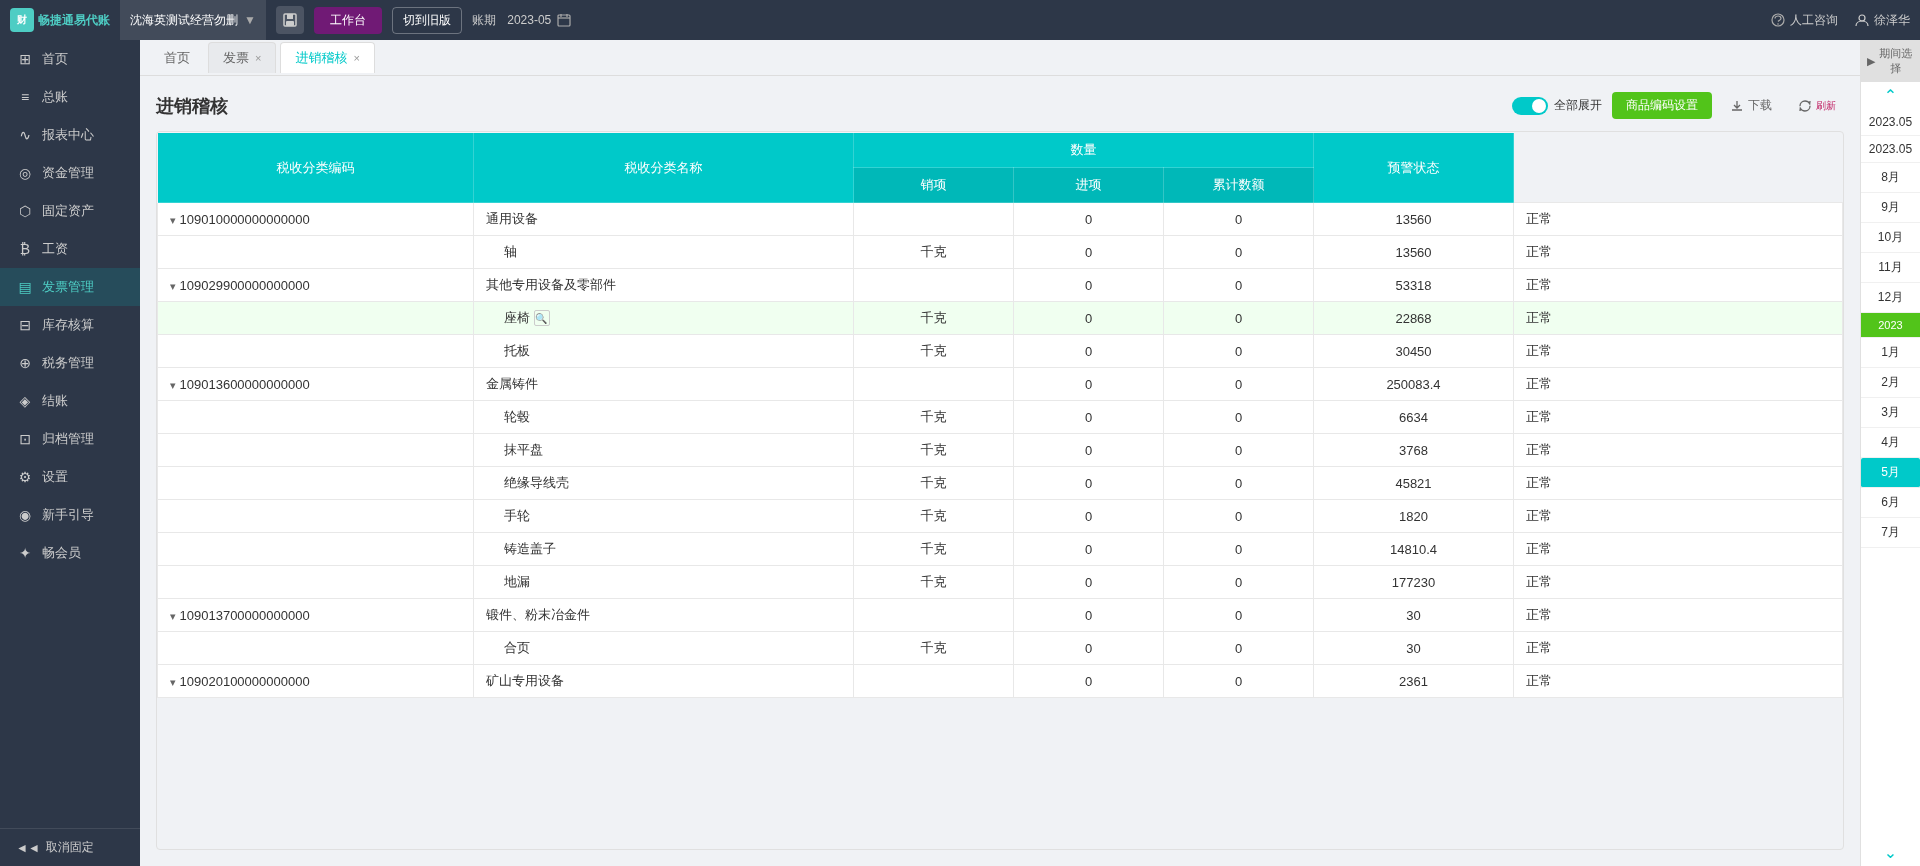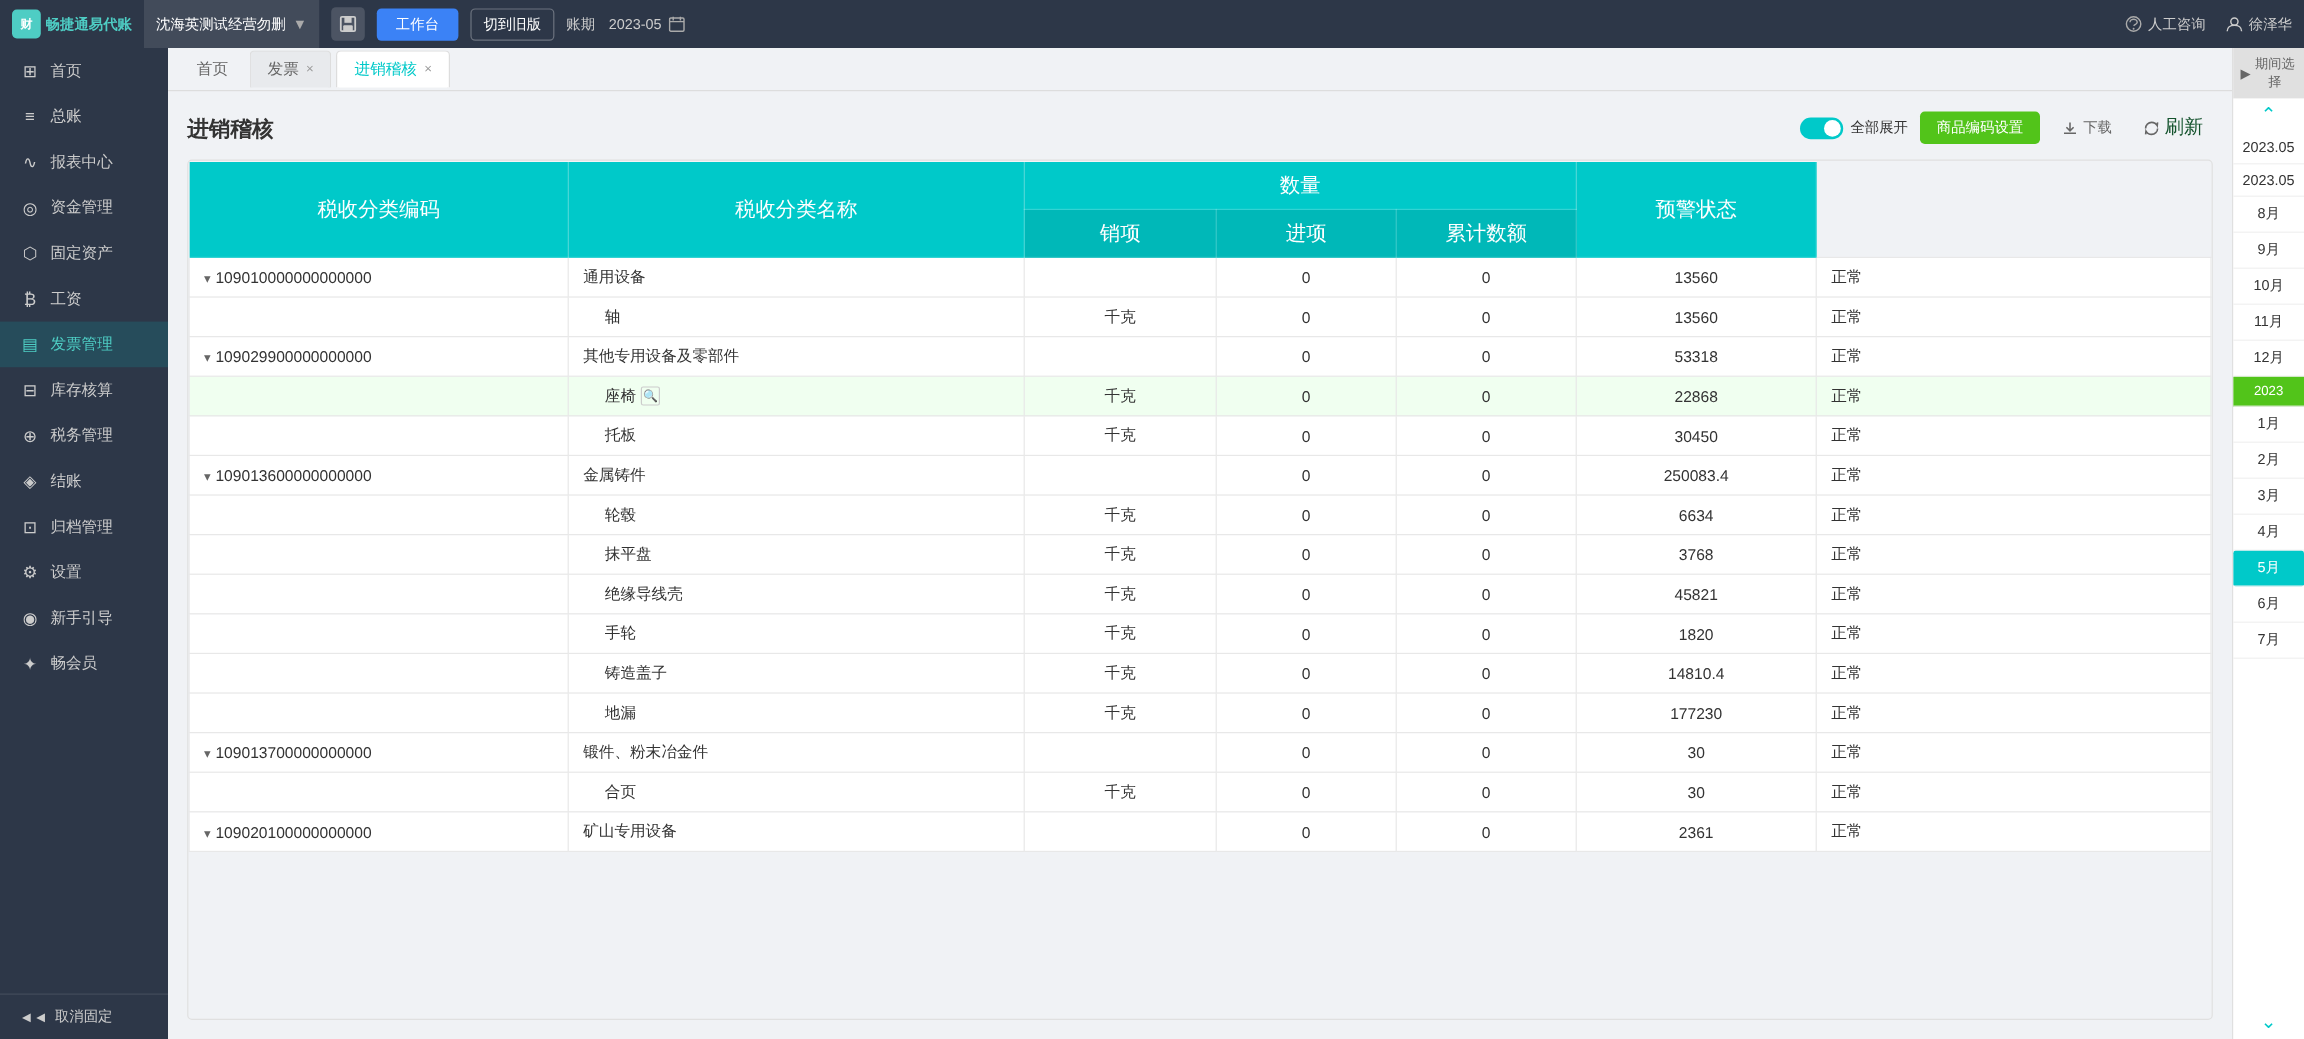--- a/index.html
+++ b/index.html
@@ -14,21 +14,21 @@
     .tab-bar { height: 36px; background: #f0f2f5; display: flex; align-items: center; padding: 0 10px; gap: 4px; border-bottom: 1px solid #ddd; flex-shrink: 0; }
     .page-content { flex: 1; padding: 16px; overflow: hidden; display: flex; flex-direction: column; }
     .right-panel { width: 60px; background: #fff; border-left: 1px solid #e0e0e0; flex-shrink: 0; display: flex; flex-direction: column; }
 
     
     .app-logo { color: #4ecdc4; font-size: 12px; font-weight: bold; display: flex; align-items: center; gap: 4px; }
     .logo-icon { width: 24px; height: 24px; background: #4ecdc4; border-radius: 4px; display: flex; align-items: center; justify-content: center; color: white; font-size: 10px; }
     .company-selector { display: flex; align-items: center; gap: 6px; background: rgba(255,255,255,0.1); border-radius: 4px; padding: 16px 10px; color: #fff; font-size: 12px; cursor: pointer; }
     .company-selector .arrow { color: #aaa; }
     .save-btn { width: 28px; height: 28px; background: rgba(255,255,255,0.15); border-radius: 4px; display: flex; align-items: center; justify-content: center; color: #ccc; cursor: pointer; }
-    .workbench-btn { background: #3b82f6; color: white; border: none; padding: 5px 16px; border-radius: 4px; cursor: pointer; font-size: 12px; }
+    .workbench-btn { background: #701a75; color: white; border: none; padding: 5px 16px; border-radius: 4px; cursor: pointer; font-size: 12px; }
     .switch-btn { background: transparent; color: #fff; border: 1px solid rgba(255,255,255,0.3); padding: 4px 10px; border-radius: 4px; cursor: pointer; font-size: 12px; }
     .period-label { color: #ccc; font-size: 12px; display: flex; align-items: center; gap: 4px; }
     .top-right { margin-left: auto; display: flex; align-items: center; gap: 16px; color: #ccc; font-size: 12px; }
     .support-btn { display: flex; align-items: center; gap: 4px; cursor: pointer; }
 
     
     .sidebar-item { display: flex; align-items: center; gap: 8px; padding: 10px 16px; color: #ccc; cursor: pointer; font-size: 13px; transition: background 0.2s; }
     .sidebar-item.active { background: rgba(0,201,201,0.15); color: #4ecdc4; }
     .sidebar-item .s-icon { width: 18px; height: 18px; display: flex; align-items: center; justify-content: center; font-size: 14px; }
     .sidebar-bottom { margin-top: auto; border-top: 1px solid rgba(255,255,255,0.1); }
@@ -42,27 +42,27 @@
 
     
     .page-header { display: flex; align-items: center; justify-content: space-between; margin-bottom: 12px; }
     .page-title { font-size: 18px; font-weight: bold; color: #333; }
     .header-actions { display: flex; align-items: center; gap: 10px; }
     .toggle-all { display: flex; align-items: center; gap: 6px; font-size: 12px; color: #333; }
     .toggle-switch { width: 36px; height: 18px; background: #00c9c9; border-radius: 9px; position: relative; cursor: pointer; }
     .toggle-switch::after { content: ''; position: absolute; width: 14px; height: 14px; background: white; border-radius: 50%; top: 2px; right: 2px; }
     .product-code-btn { background: #52c41a; color: white; border: none; padding: 5px 14px; border-radius: 4px; cursor: pointer; font-size: 12px; }
     .download-btn { display: flex; align-items: center; gap: 4px; color: #666; background: transparent; border: none; cursor: pointer; font-size: 12px; padding: 4px 8px; }
-    .refresh-btn { display: flex; align-items: center; gap: 4px; color: #14532d; background: transparent; border: none; cursor: pointer; font-size: 16px; padding: 4px 8px; }
+    .refresh-btn { display: flex; align-items: center; gap: 4px; color: #be185d; background: transparent; border: none; cursor: pointer; font-size: 10px; padding: 4px 8px; }
 
     
     .table-container { flex: 1; overflow: auto; border: 1px solid #e0e0e0; border-radius: 4px; }
     table { width: 100%; border-collapse: collapse; }
     thead tr { background: #00c9c9; color: white; }
-    thead th { padding: 8px 12px; font-size: 17px; font-weight: normal; border: 1px solid rgba(255,255,255,0.2); }
+    thead th { padding: 8px 12px; font-size: 13px; font-weight: normal; border: 1px solid rgba(255,255,255,0.2); }
     thead th.sub-header { background: #00b8b8; }
     tbody tr { background: #fff; }
     tbody tr.highlighted { background: #f0fff0; }
     tbody td { padding: 7px 12px; border: 1px solid #e8e8e8; font-size: 13px; }
     tbody td.center { text-align: center; }
     .expand-icon { color: #666; margin-right: 4px; font-size: 11px; }
     .search-icon-cell { display: flex; align-items: center; gap: 4px; }
     .small-icon { width: 16px; height: 16px; display: inline-flex; align-items: center; justify-content: center; border: 1px solid #ccc; border-radius: 2px; font-size: 10px; color: #666; cursor: pointer; }
 
     

